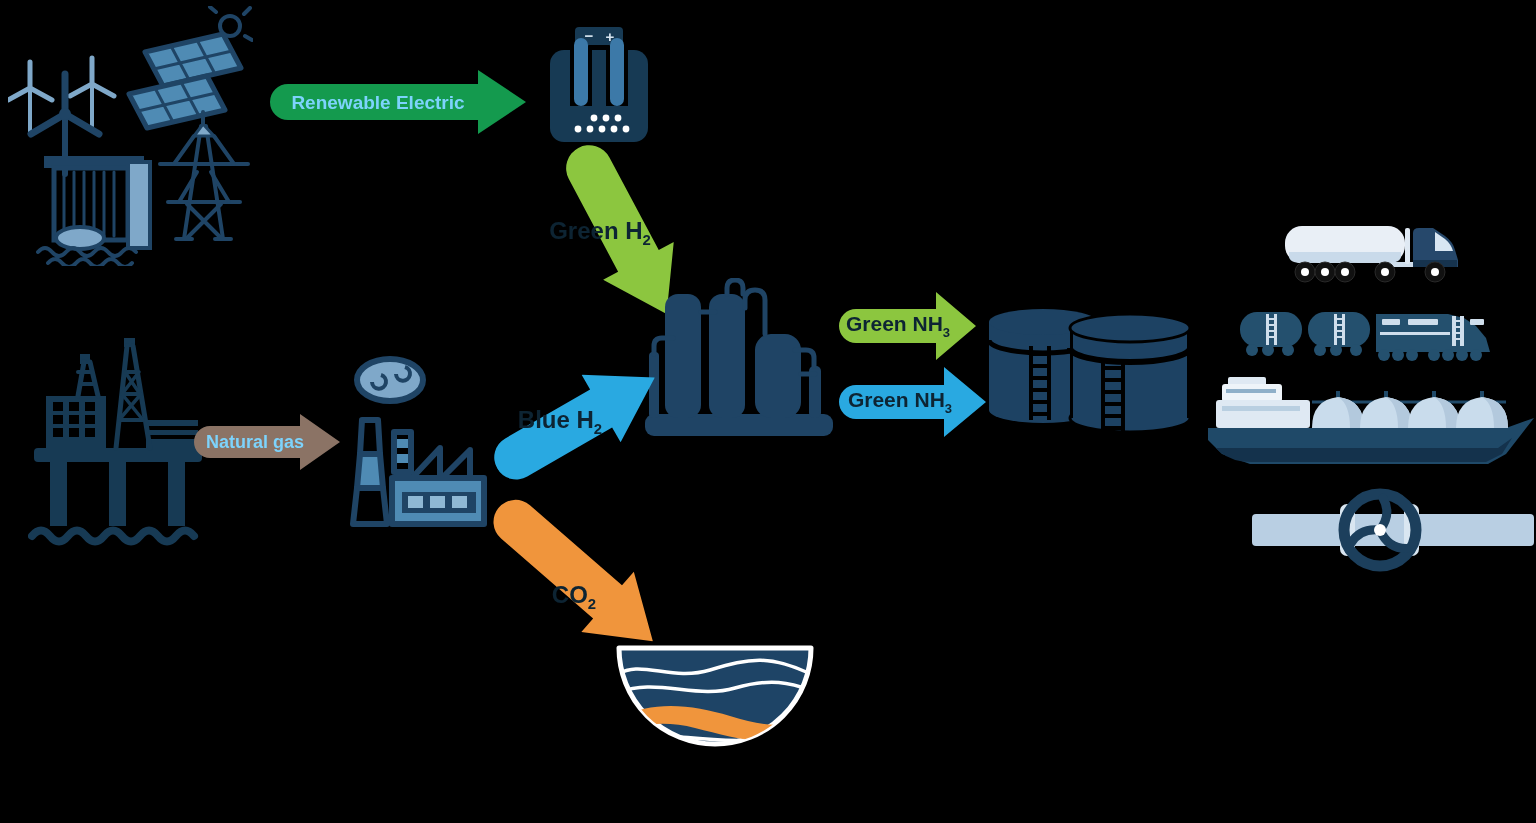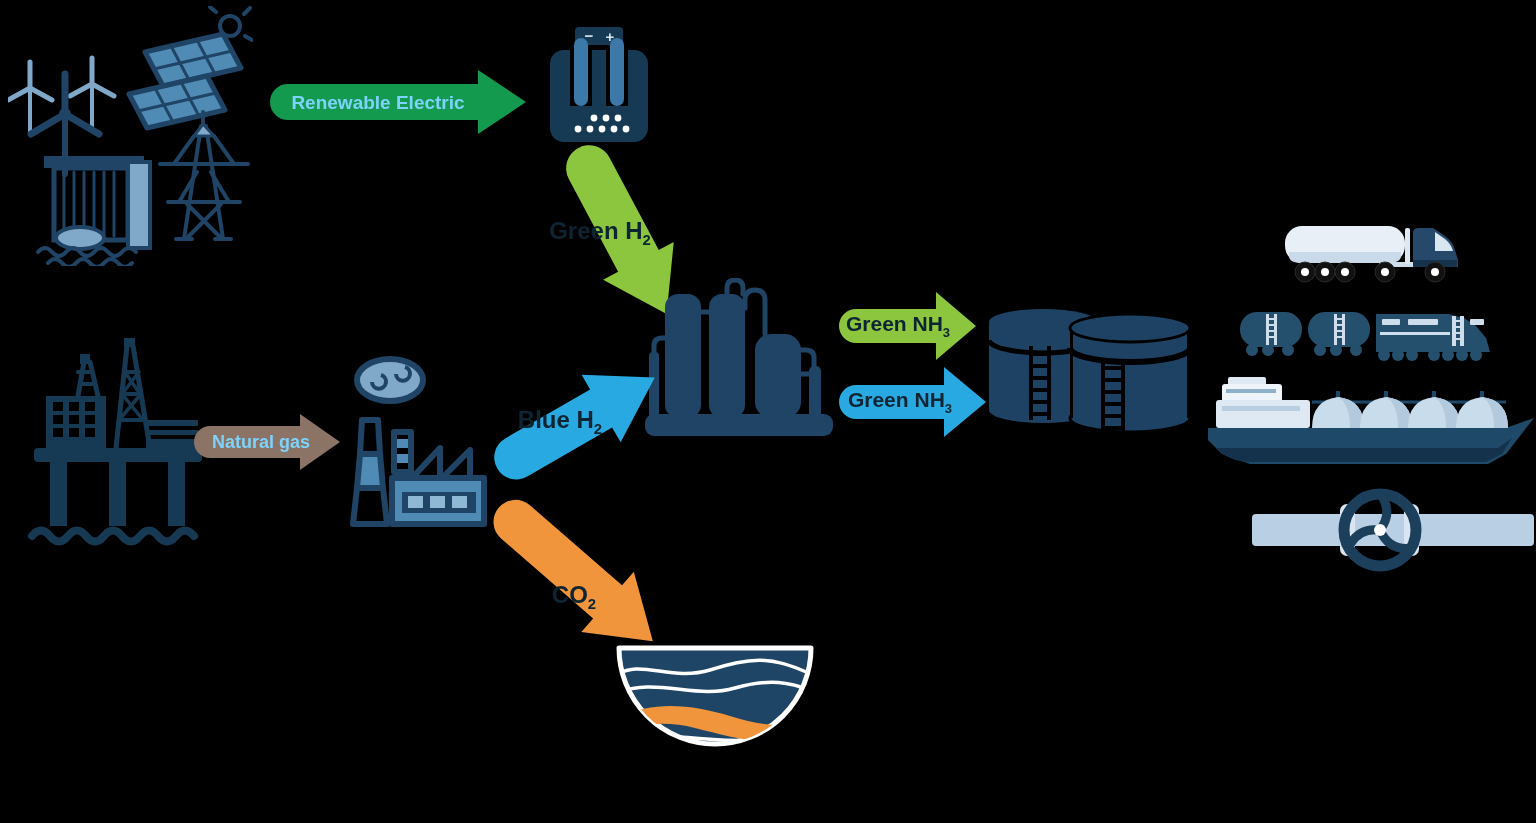--- a/index.html
+++ b/index.html
@@ -158,21 +158,21 @@
         <path d="M91,84 L113,58 M115,84 L94,58 M94,58 L111,36 M112,58 L97,36" stroke-width="3.5"></path>
         <path d="M4,200 q9,-11 18,0 t18,0 t18,0 t18,0 t18,0 t18,0 t18,0 t18,0 t18,0" stroke-width="8"></path>
       </g>
     </svg>
   </div>
 
   <div class="abs arrow" style="left:194px;top:410px;width:148px;height:64px;">
     <svg viewBox="0 0 148 64">
       <path d="M16,16 H106 V4 L146,32 L106,60 V48 H16 A16,16 0 0 1 16,16 Z" fill="#8b7365"></path>
     </svg>
-    <span class="arrow-label lbl-white" style="left:18px;right:40px;font-size:18px;">Natural gas</span>
+    <span class="arrow-label lbl-white" style="left:12px;right:40px;font-size:18px;">Natural gas</span>
   </div>
 
   <div class="abs icon" style="left:338px;top:348px;width:160px;height:182px;">
     <svg viewBox="0 0 160 182">
       <g stroke="#1f4465" stroke-width="6" stroke-linejoin="round">
         <ellipse cx="52" cy="32" rx="33" ry="21" fill="#7fa8c9"></ellipse>
         <path d="M34,34 a7,7 0 1 0 9,-7 M58,26 a7,7 0 1 0 9,-7" fill="none" stroke-width="4"></path>
         <polygon points="24,72 40,72 42,106 22,106" fill="#000"></polygon>
         <polygon points="22,106 42,106 45,140 19,140" fill="#4f8bb4"></polygon>
         <polygon points="19,140 45,140 49,176 15,176" fill="#000"></polygon>

